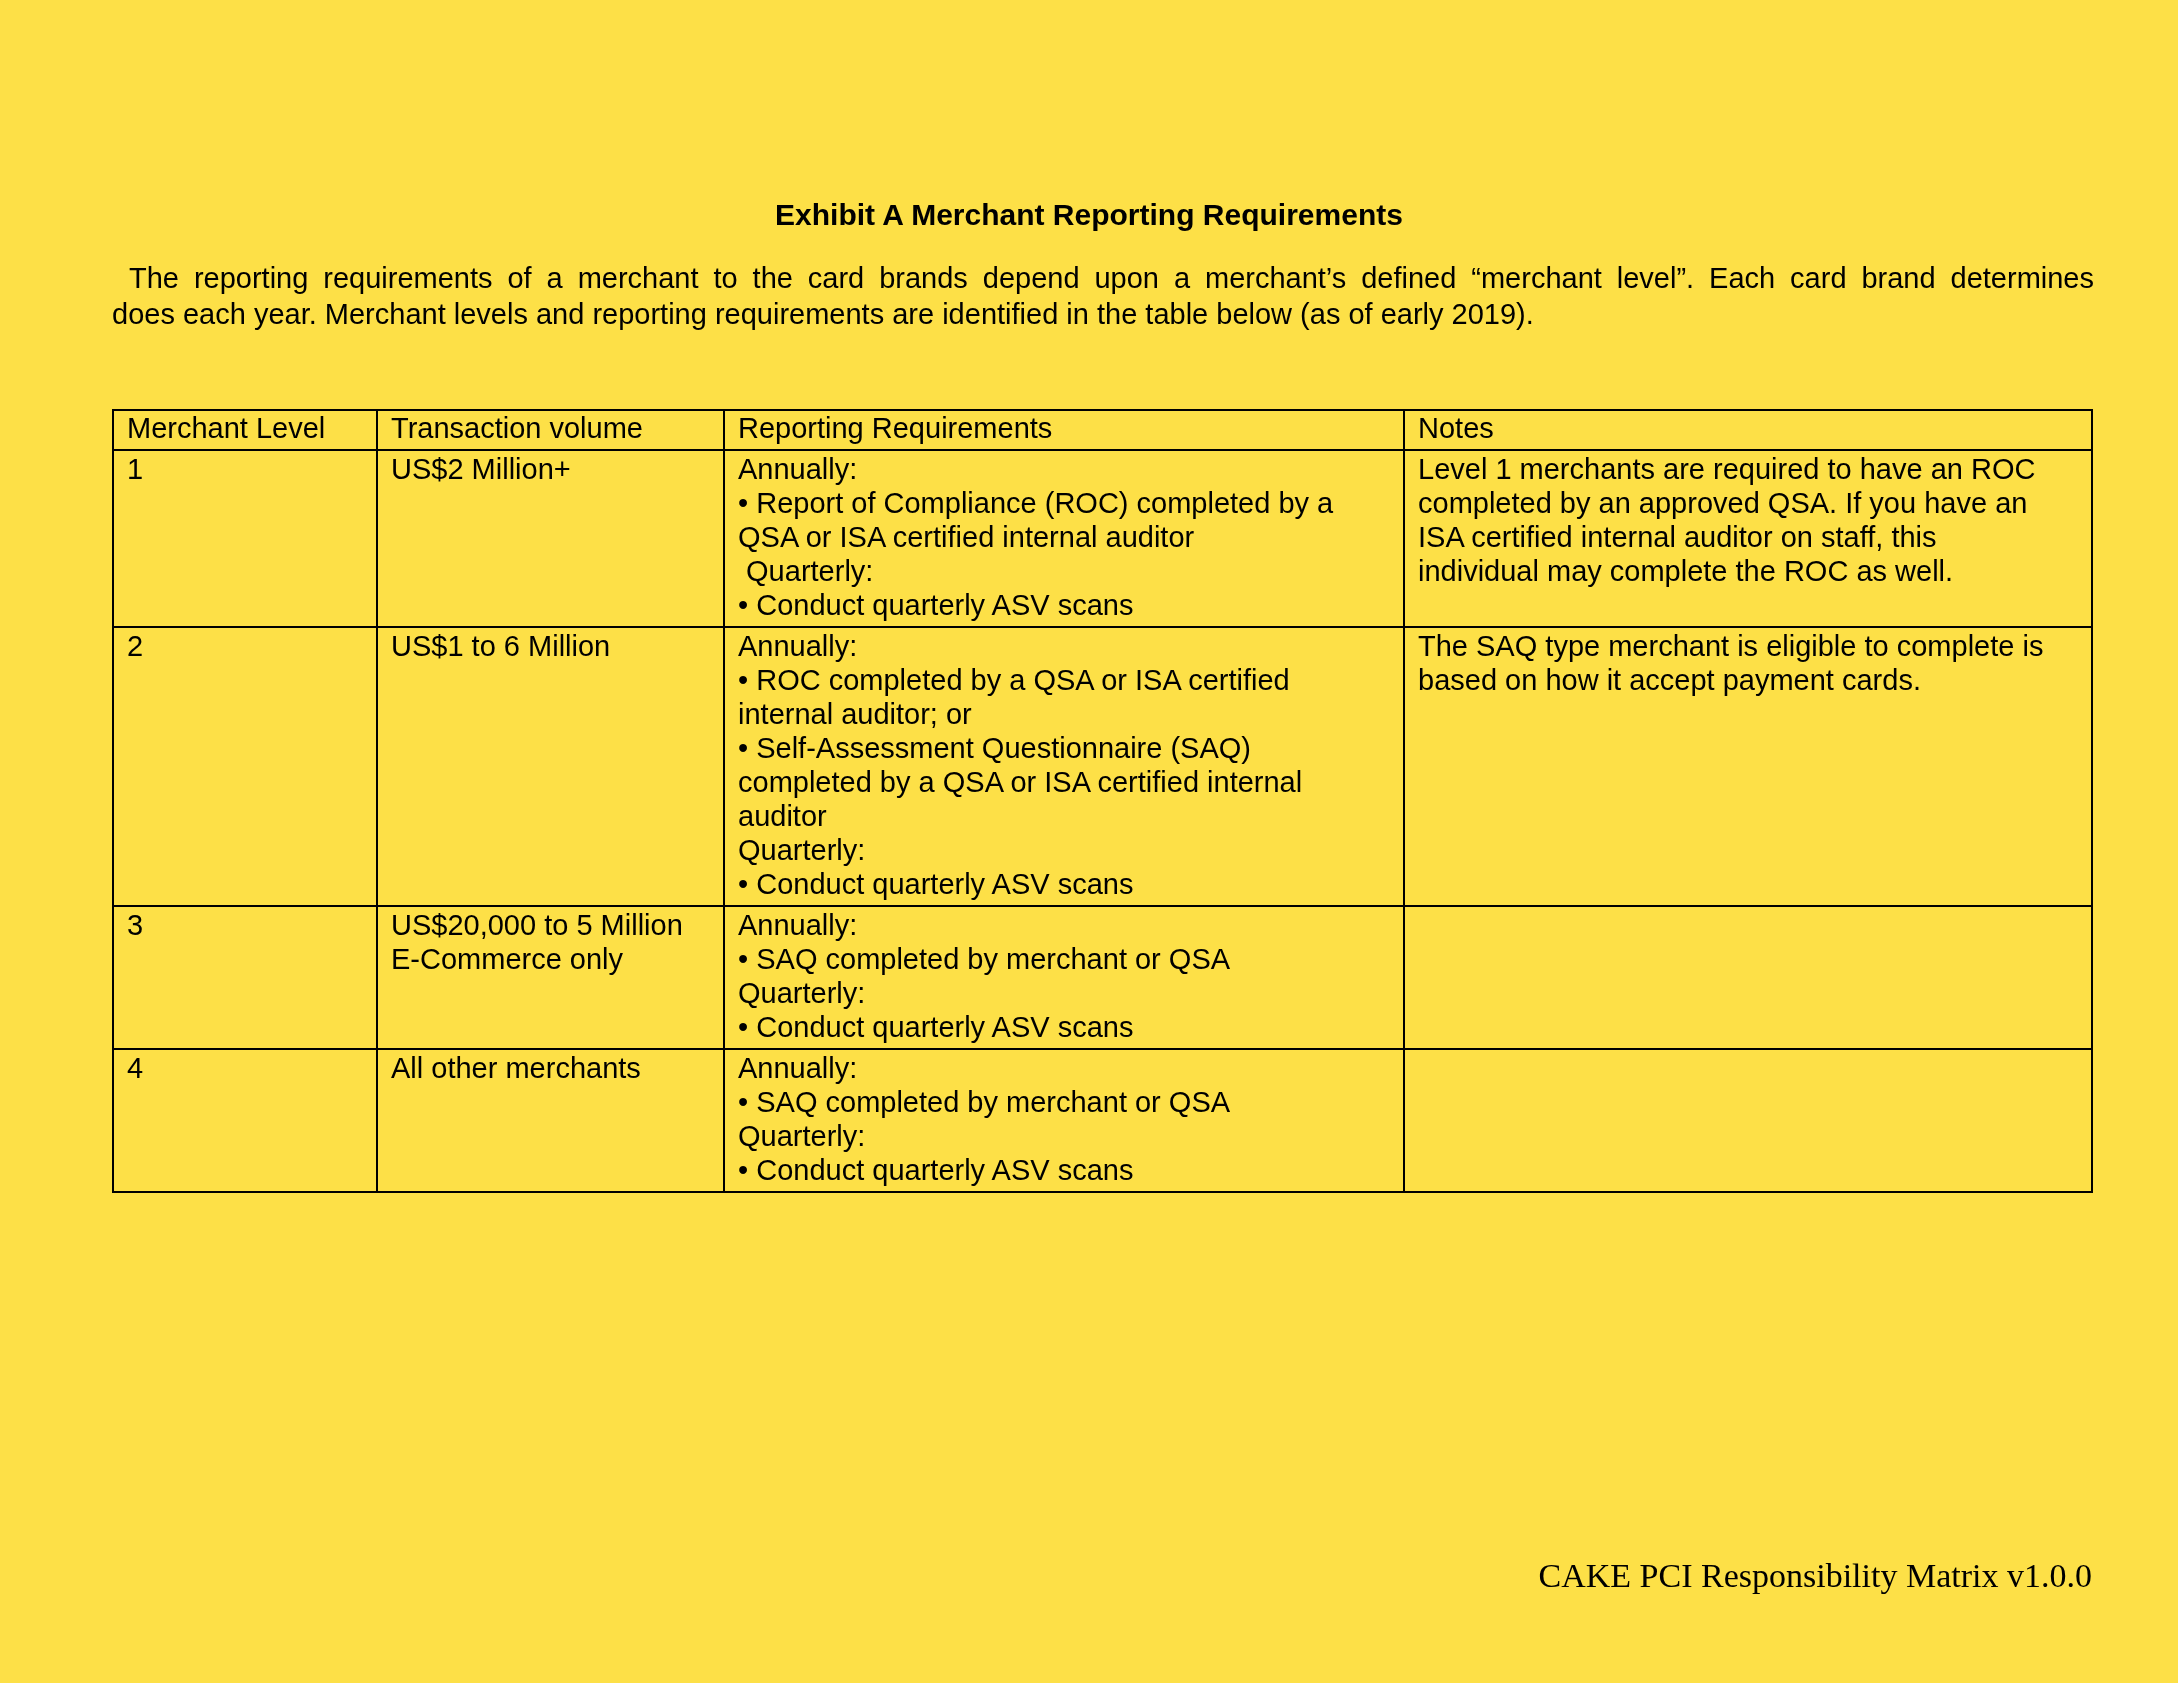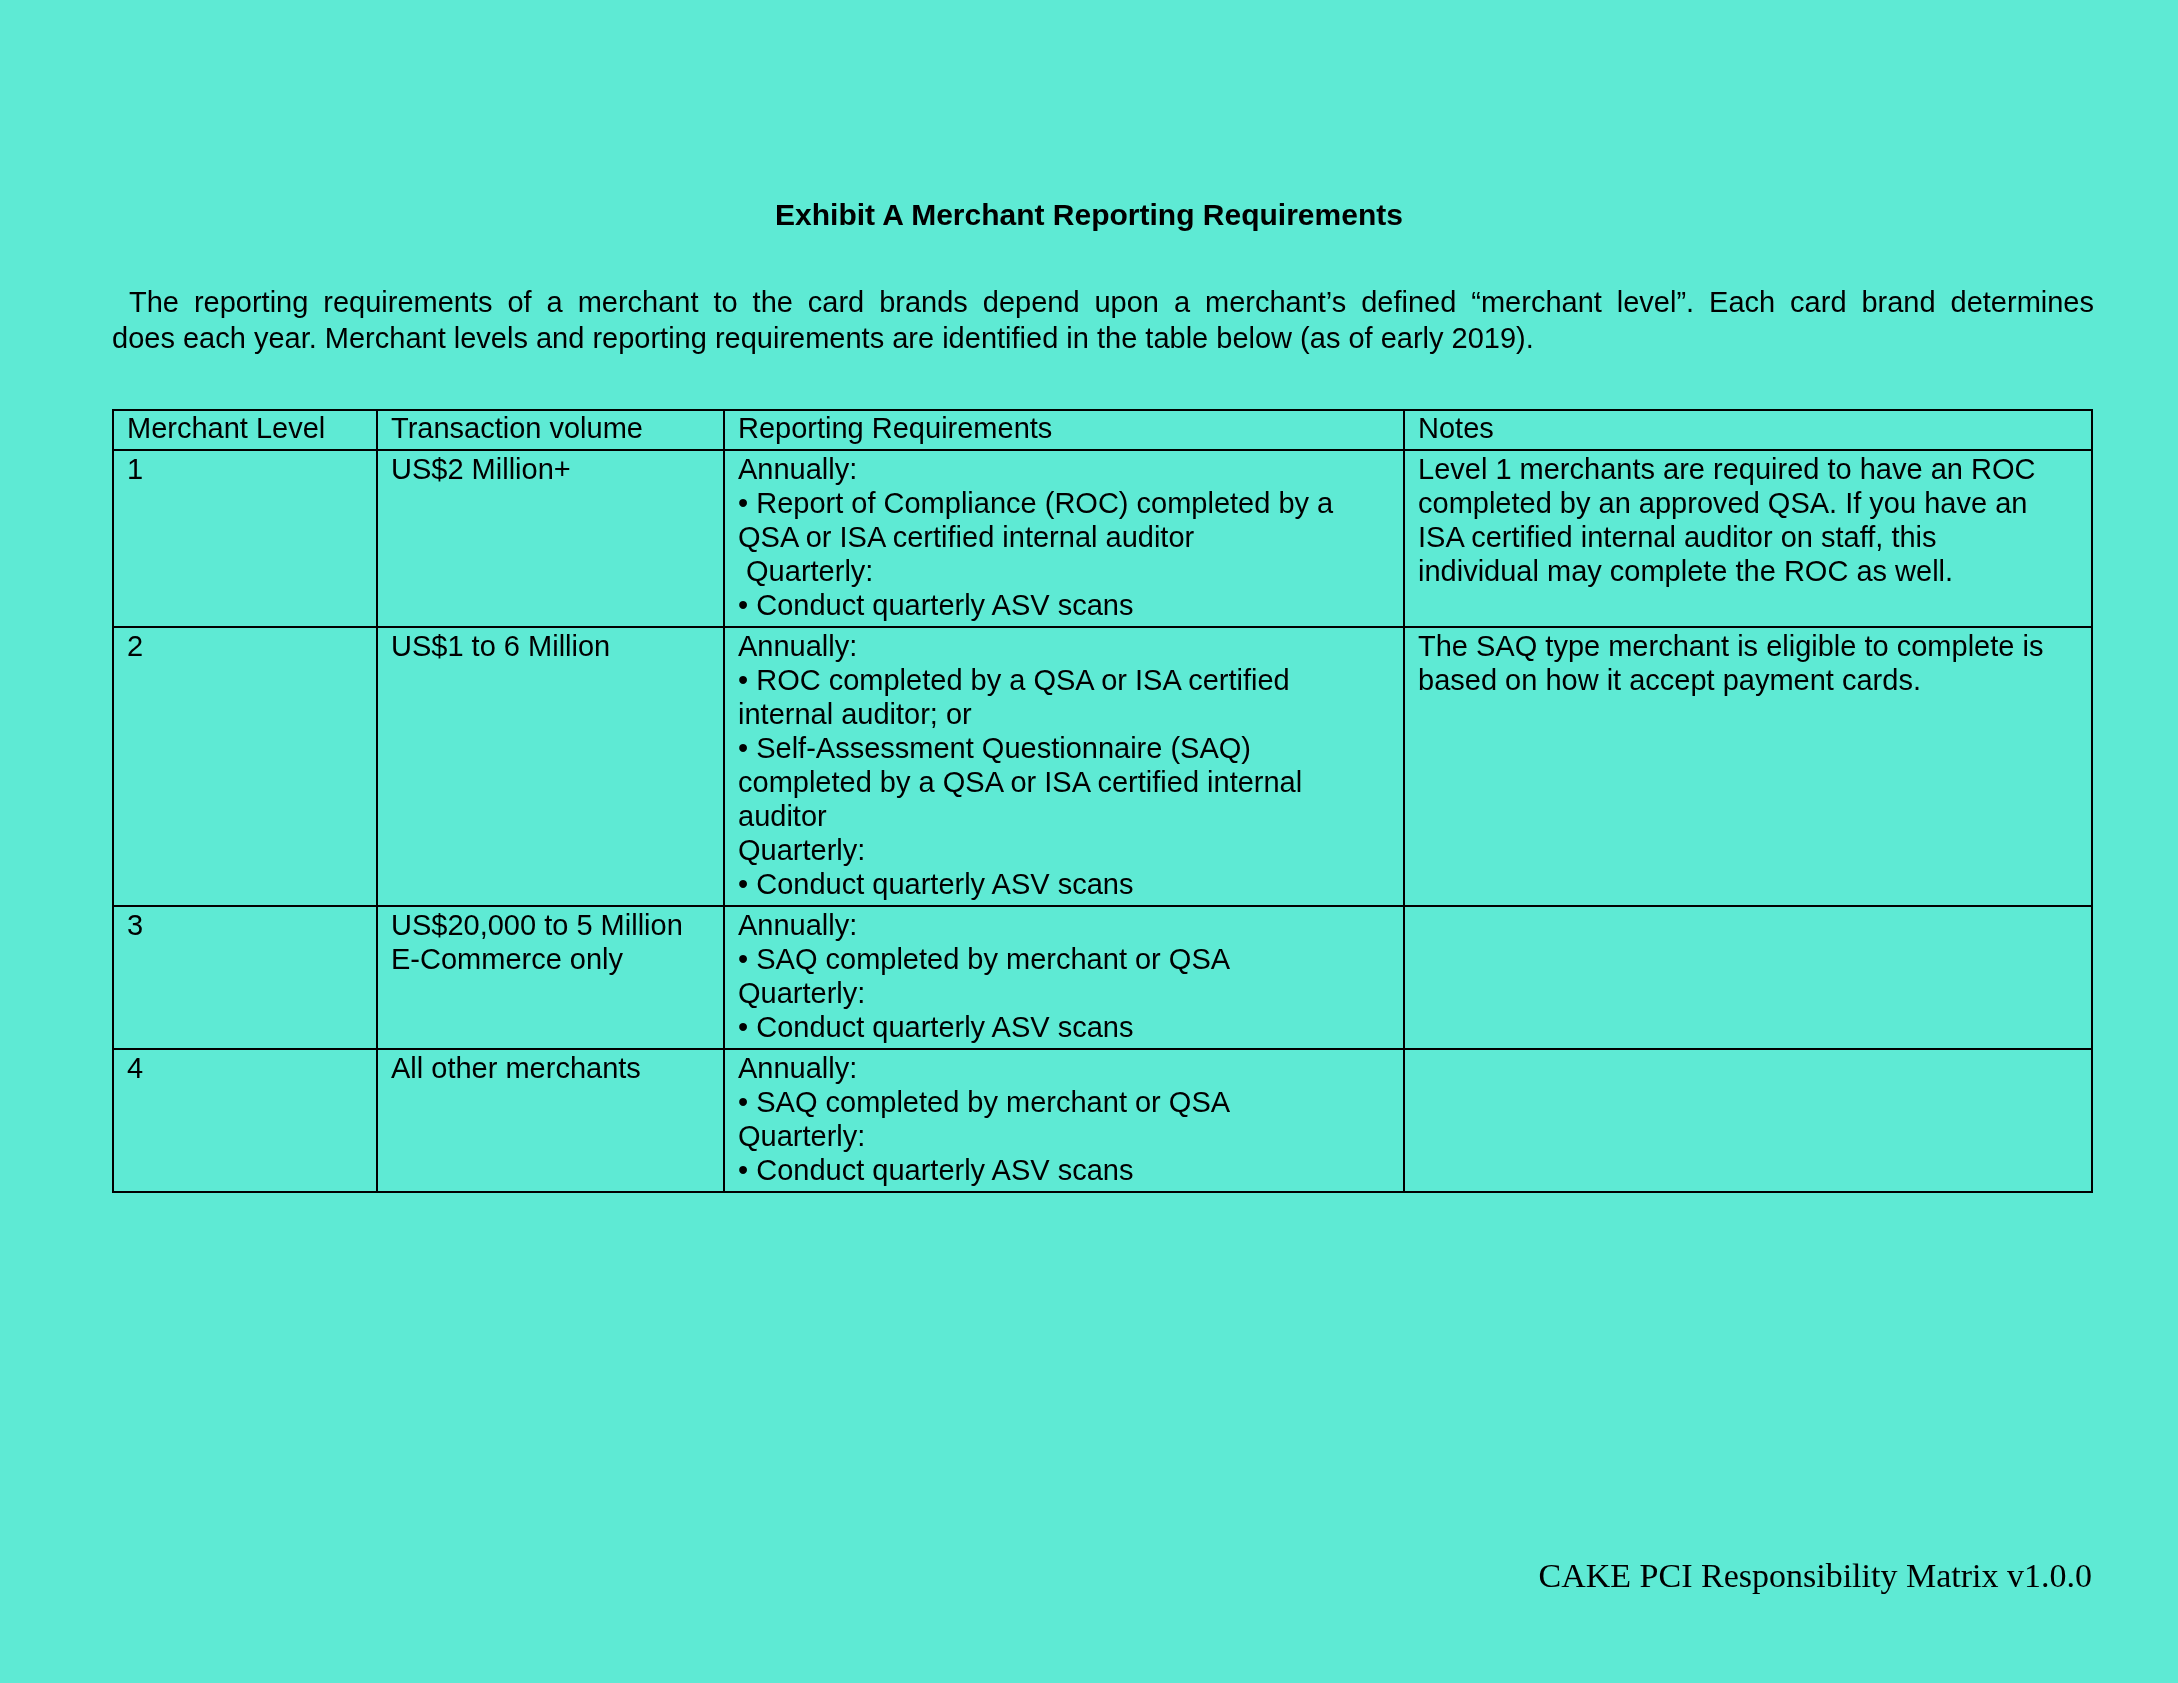--- a/index.html
+++ b/index.html
@@ -1,20 +1,20 @@
 <!DOCTYPE html>
 <html><head>
 <meta charset="utf-8">
 <style>
   html, body { margin: 0; padding: 0; background: #ffffff; }
   .page {
     position: relative;
     width: 2178px;
     height: 1683px;
-    background: #5eead4;
+    background: #fde047;
     color: #000000;
     font-family: "Liberation Sans", sans-serif;
     overflow: hidden;
   }
   .doc-title {
     position: absolute;
     top: 196px;
     left: 0;
     width: 2178px;
     text-align: center;
@@ -27,21 +27,20 @@
     top: 260px;
     left: 112px;
     width: 1982px;
     font-size: 29px;
     line-height: 36px;
   }
   .intro .jline {
     text-align: justify;
     text-align-last: justify;
     white-space: nowrap;
-    margin-top: 24px;
   }
   .intro .first { text-indent: 17px; }
   .rtable {
     position: absolute;
     top: 409px;
     left: 112px;
     width: 1980px;
     border-collapse: collapse;
     table-layout: fixed;
     padding-left: 42px;

